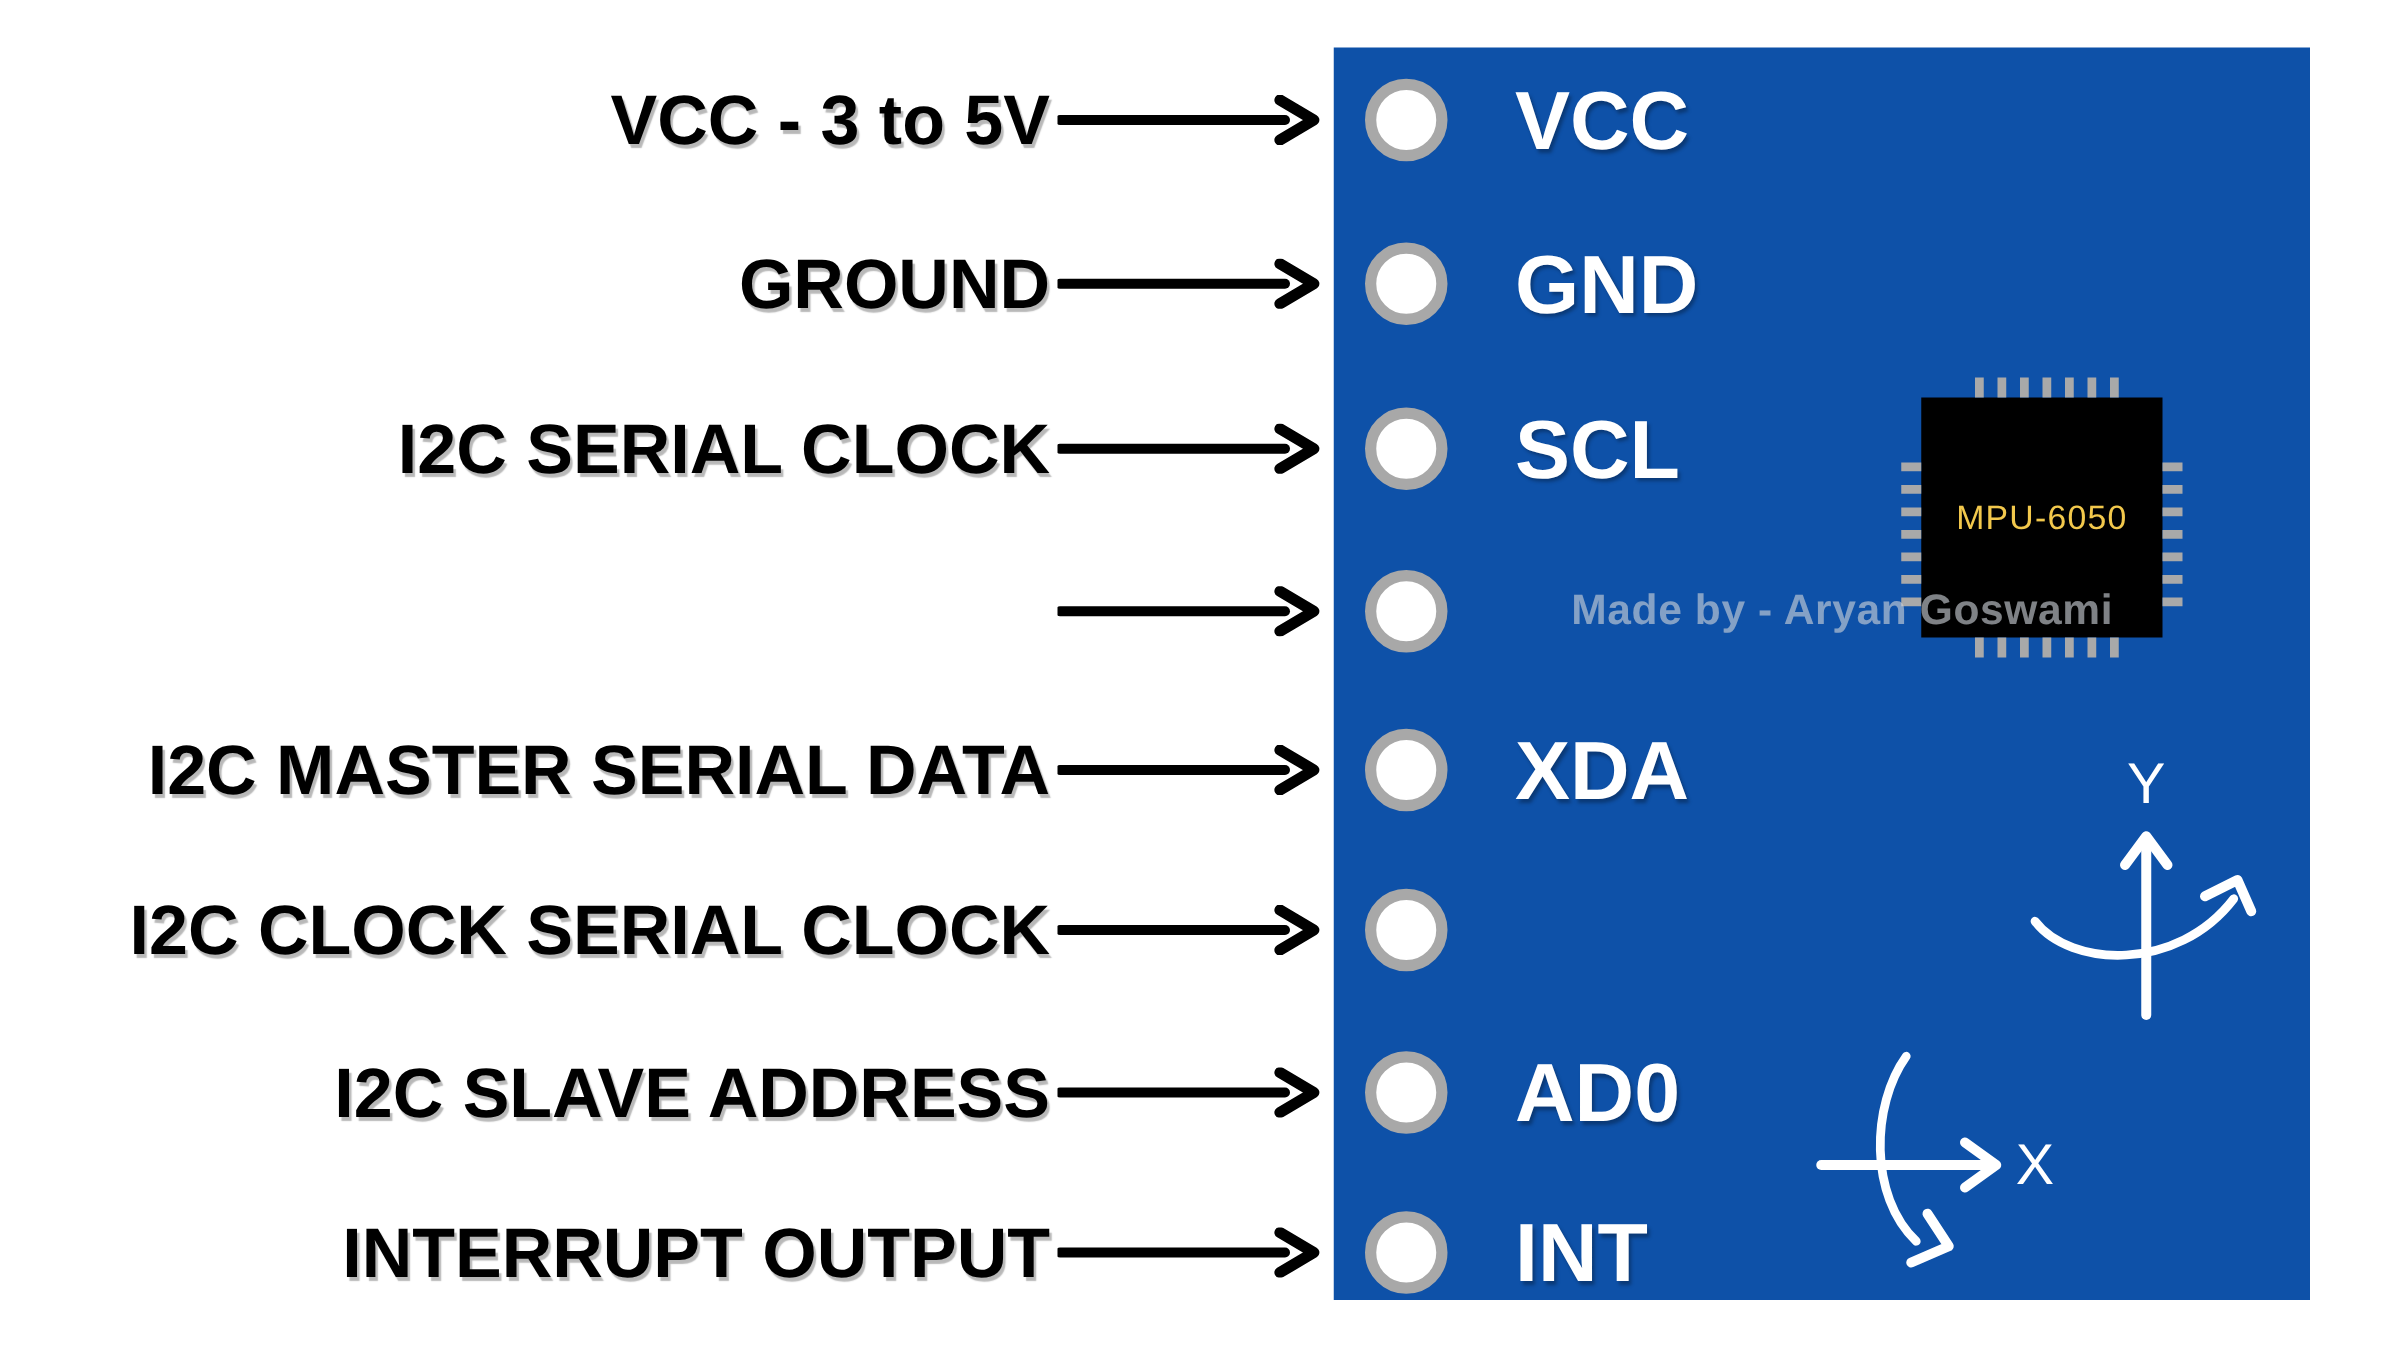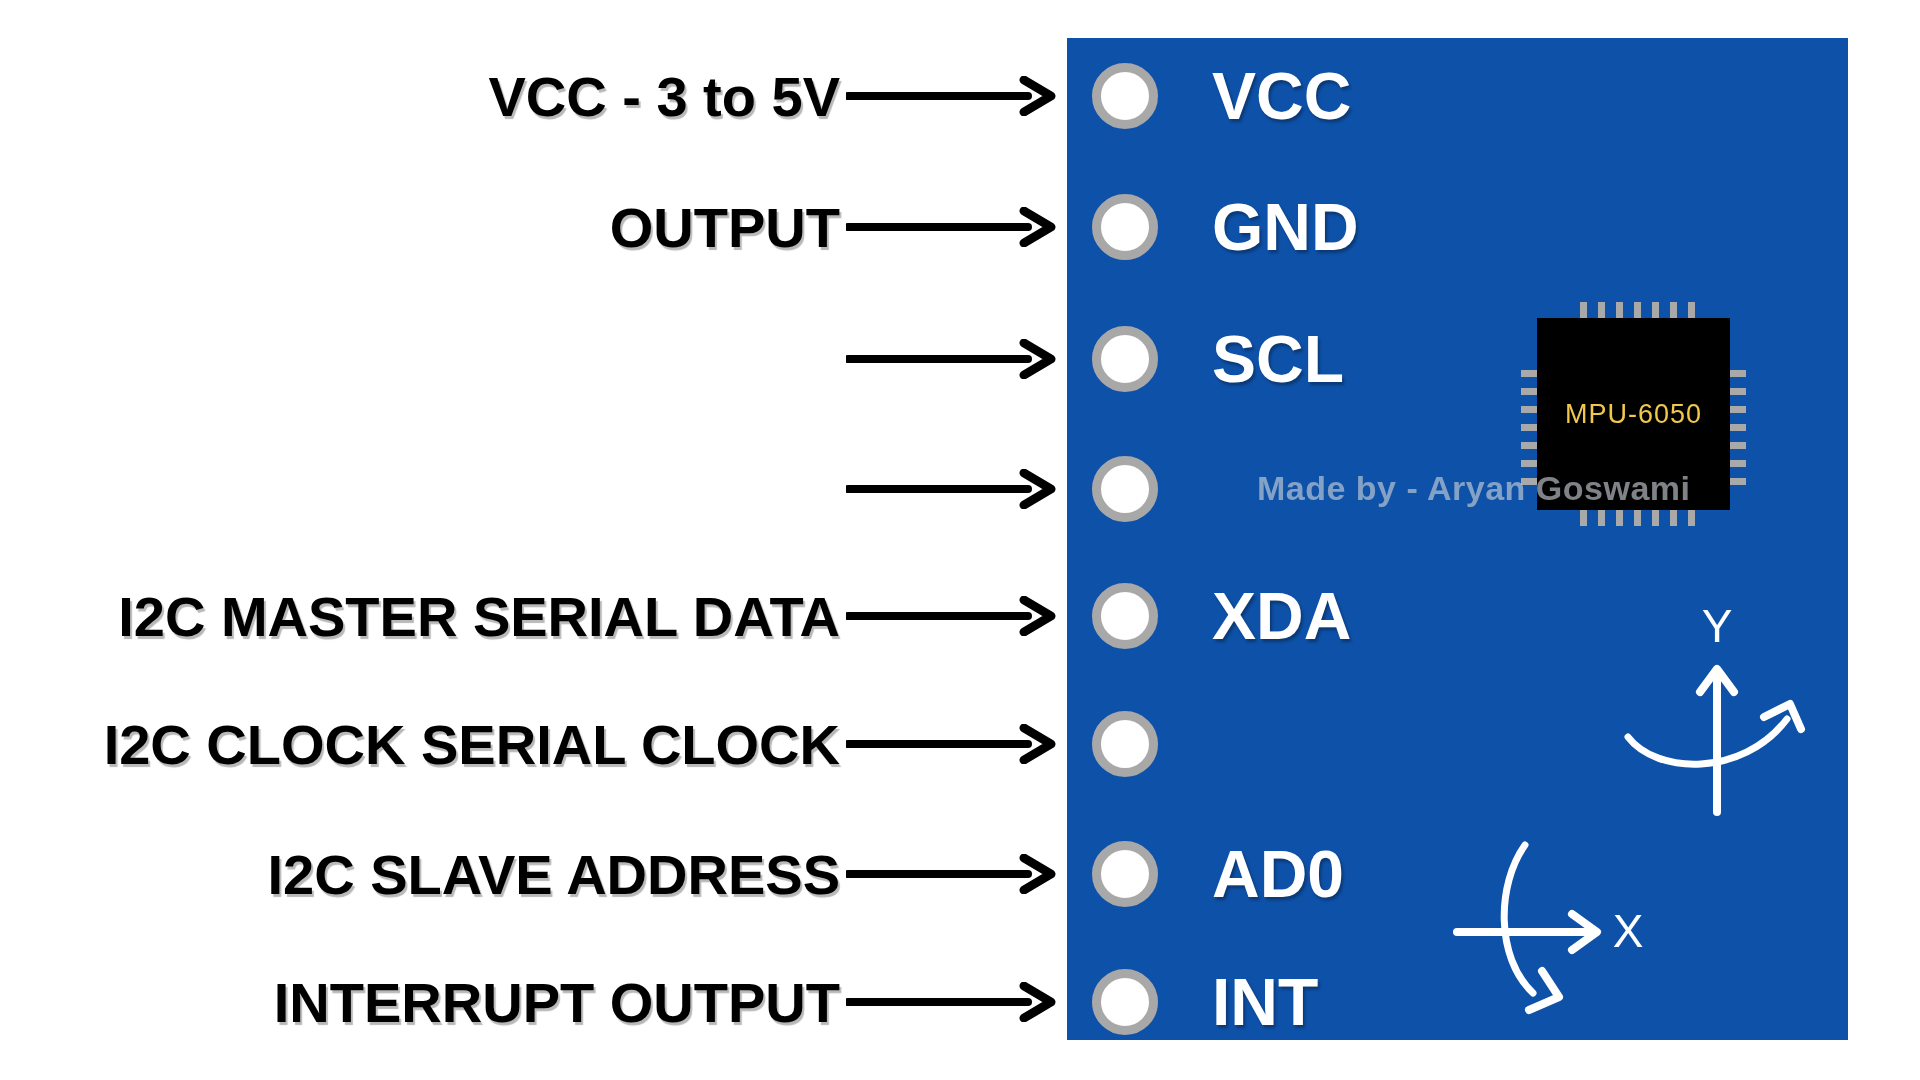--- a/index.html
+++ b/index.html
@@ -65,29 +65,30 @@
       <div class="row" style="top: 31px;">
         <div class="row-label">VCC - 3 to 5V</div>
         <svg class="arrow" width="212" height="40" viewBox="0 0 212 40" fill="none" stroke="#000000" stroke-linecap="round" stroke-linejoin="round">
           <path d="M2 20 L182 20" stroke-width="8"></path>
           <path d="M178 4 L205 20 L178 36" stroke-width="9"></path>
         </svg>
         <div class="pin-hole"></div>
         <div class="pin-name">VCC</div>
       </div>
       <div class="row" style="top: 162px;">
-        <div class="row-label">OUTPUT</div>
+        <div class="row-label">GROUND</div>
         <svg class="arrow" width="212" height="40" viewBox="0 0 212 40" fill="none" stroke="#000000" stroke-linecap="round" stroke-linejoin="round">
           <path d="M2 20 L182 20" stroke-width="8"></path>
           <path d="M178 4 L205 20 L178 36" stroke-width="9"></path>
         </svg>
         <div class="pin-hole"></div>
         <div class="pin-name">GND</div>
       </div>
       <div class="row" style="top: 294px;">
+        <div class="row-label">I2C SERIAL CLOCK</div>
         <svg class="arrow" width="212" height="40" viewBox="0 0 212 40" fill="none" stroke="#000000" stroke-linecap="round" stroke-linejoin="round">
           <path d="M2 20 L182 20" stroke-width="8"></path>
           <path d="M178 4 L205 20 L178 36" stroke-width="9"></path>
         </svg>
         <div class="pin-hole"></div>
         <div class="pin-name">SCL</div>
       </div>
       <div class="row" style="top: 424px;">
         <svg class="arrow" width="212" height="40" viewBox="0 0 212 40" fill="none" stroke="#000000" stroke-linecap="round" stroke-linejoin="round">
           <path d="M2 20 L182 20" stroke-width="8"></path>

